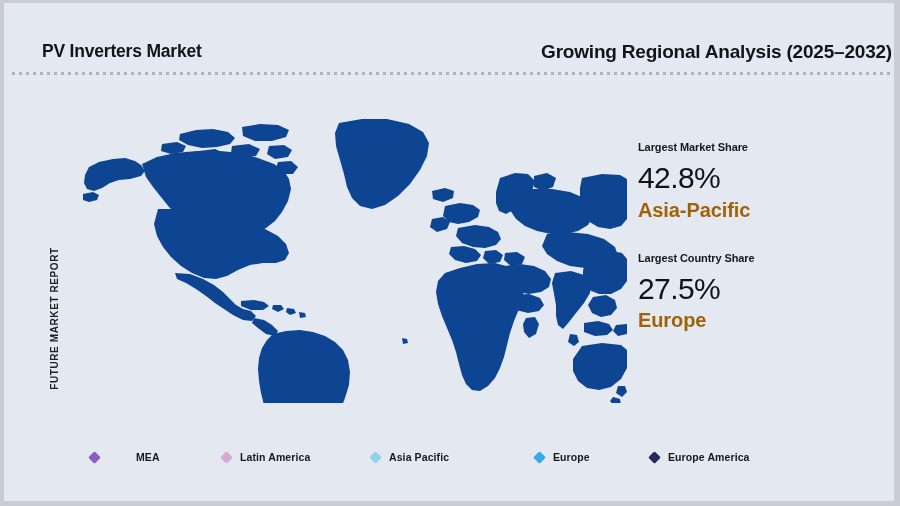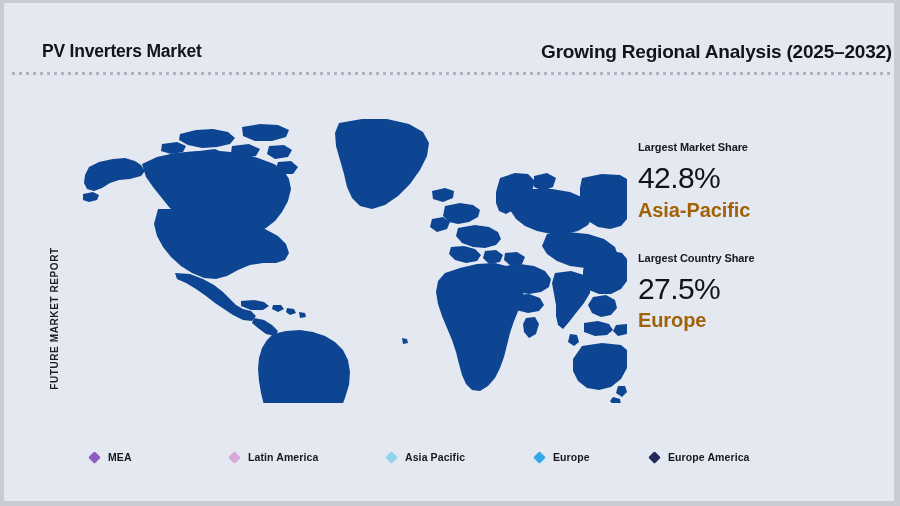--- a/index.html
+++ b/index.html
@@ -290,31 +290,31 @@
     <div class="stat-block">
       <div class="stat-label">Largest Country Share</div>
       <div class="stat-value">27.5%</div>
       <div class="stat-region">Europe</div>
     </div>
 
   </div>
 
   <div id="legend">
 
-    <div class="legend-item" style="left:0px;">
+    <div class="legend-item" style="left:0px;gap:28px;">
       <span class="legend-marker" style="background:#8a5cc4;"></span>
       <span class="legend-text">MEA</span>
     </div>
 
-    <div class="legend-item" style="left:140px;">
+    <div class="legend-item" style="left:132px;">
       <span class="legend-marker" style="background:#d7a8d8;"></span>
       <span class="legend-text">Latin America</span>
     </div>
 
-    <div class="legend-item" style="left:297px;align-items:center;">
+    <div class="legend-item" style="left:281px;align-items:center;">
       <span class="legend-marker" style="background:#8fd4ec;"></span>
       <span class="legend-text">Asia Pacific</span>
     </div>
 
     <div class="legend-item" style="left:417px;padding-left:28px;">
       <span class="legend-marker" style="background:#35a8e8;"></span>
       <span class="legend-text">Europe</span>
     </div>
 
     <div class="legend-item" style="left:560px;">

